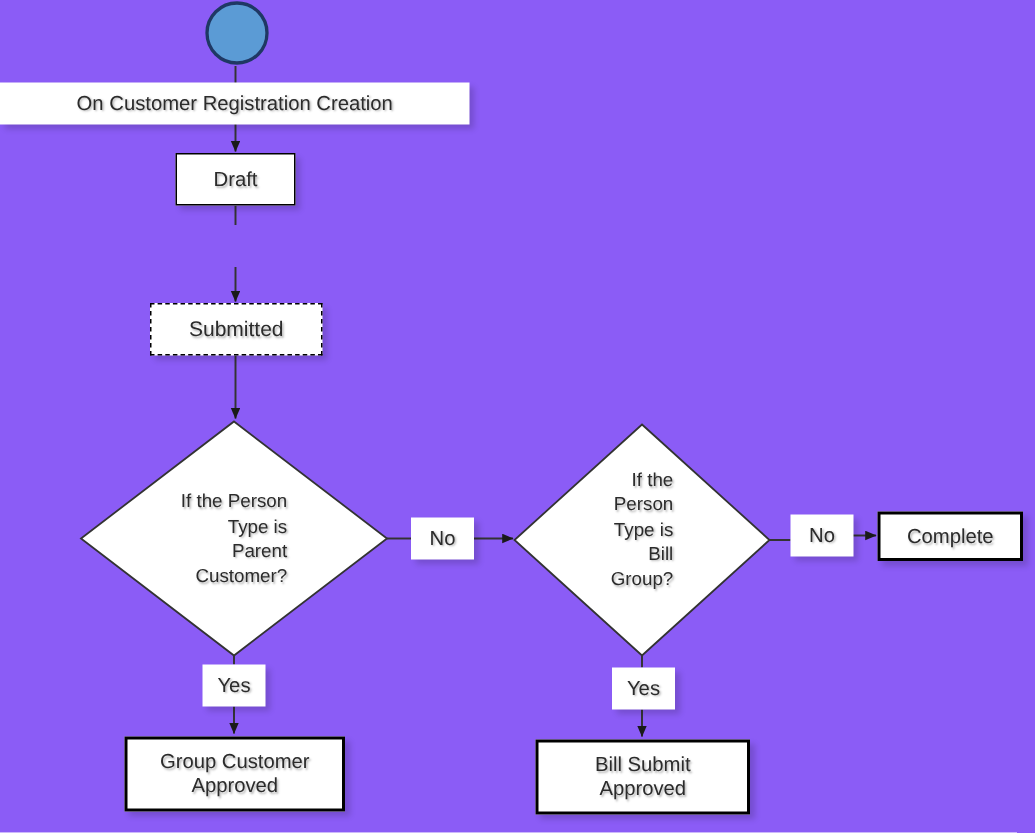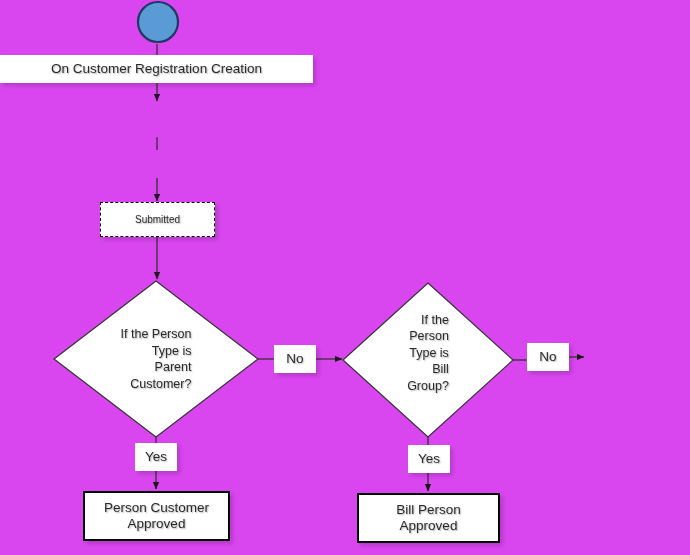--- a/index.html
+++ b/index.html
@@ -7,21 +7,21 @@
     padding: 0;
     background: #ffffff;
   }
   body {
     font-family: "Liberation Sans", sans-serif;
   }
   #canvas {
     position: relative;
     width: 690px;
     height: 555px;
-    background: #d946ef;
+    background: #8b5cf6;
     overflow: hidden;
   }
   #svg-layer {
     position: absolute;
     left: 0;
     top: 0;
     width: 690px;
     height: 555px;
   }
   .node {
@@ -41,21 +41,21 @@
     border: 1.6px solid #000000;
     font-size: 13.5px;
     box-shadow: 3px 3px 4px rgba(0,0,0,0.16);
   }
   .state-box.thick {
     border-width: 2px;
   }
   
   .state-box-dashed {
     border: 1.5px dashed #000000;
-    font-size: 10px;
+    font-size: 14px;
     box-shadow: 3px 3px 4px rgba(0,0,0,0.16);
   }
   
   .label-plaque {
     border: none;
     font-size: 13.5px;
     box-shadow: 3px 3px 4px rgba(0,0,0,0.16);
   }
   
   .diamond-text {
@@ -122,20 +122,21 @@
 
     <line x1="428" y1="473" x2="428" y2="491" stroke="#333333" stroke-width="1.3" marker-end="url(#arrow)"></line>
   </svg>
 
   <svg class="start-circle" style="left:133px; top:0px; width:50px; height:48px;" viewBox="0 0 50 48" xmlns="http://www.w3.org/2000/svg">
     <circle cx="25" cy="22" r="20" fill="#5b9bd5" stroke="#1f3864" stroke-width="2.2"></circle>
   </svg>
 
   <div class="node label-plaque txt-shadow" style="left:0px; top:55px; width:313px; height:28px;">On Customer Registration Creation</div>
 
+  <div class="node state-box txt-shadow" style="left:117px; top:102px; width:80px; height:35px;">Draft</div>
 
 
   <div class="node state-box-dashed txt-shadow" style="left:100px; top:202px; width:115px; height:35px;">Submitted</div>
 
   <div class="diamond-hit" style="left:54px; top:281px; width:204px; height:156px;"></div>
   <div class="diamond-text txt-shadow" style="left:86px; top:303px; width:140px; height:112px;">If the Person
 Type is
 Parent
 Customer?</div>
 
@@ -143,24 +144,25 @@
   <div class="diamond-text txt-shadow" style="left:373px; top:296px; width:110px; height:114px;">If the
 Person
 Type is
 Bill
 Group?</div>
 
   <div class="node label-plaque txt-shadow" style="left:274px; top:345px; width:42px; height:28px;">No</div>
 
   <div class="node label-plaque txt-shadow" style="left:527px; top:343px; width:42px; height:28px;">No</div>
 
+  <div class="node state-box thick txt-shadow" style="left:585px; top:341px; width:97px; height:33px;">Complete</div>
 
   <div class="node label-plaque txt-shadow" style="left:135px; top:443px; width:42px; height:28px;">Yes</div>
 
   <div class="node label-plaque txt-shadow" style="left:408px; top:445px; width:42px; height:28px;">Yes</div>
 
-  <div class="node state-box thick txt-shadow" style="left:83px; top:491px; width:147px; height:50px;">Person Customer
+  <div class="node state-box thick txt-shadow" style="left:83px; top:491px; width:147px; height:50px;">Group Customer
 Approved</div>
 
-  <div class="node state-box thick txt-shadow" style="left:357px; top:493px; width:143px; height:50px;">Bill Person
+  <div class="node state-box thick txt-shadow" style="left:357px; top:493px; width:143px; height:50px;">Bill Submit
 Approved</div>
 
 </div>
 
 </body></html>

